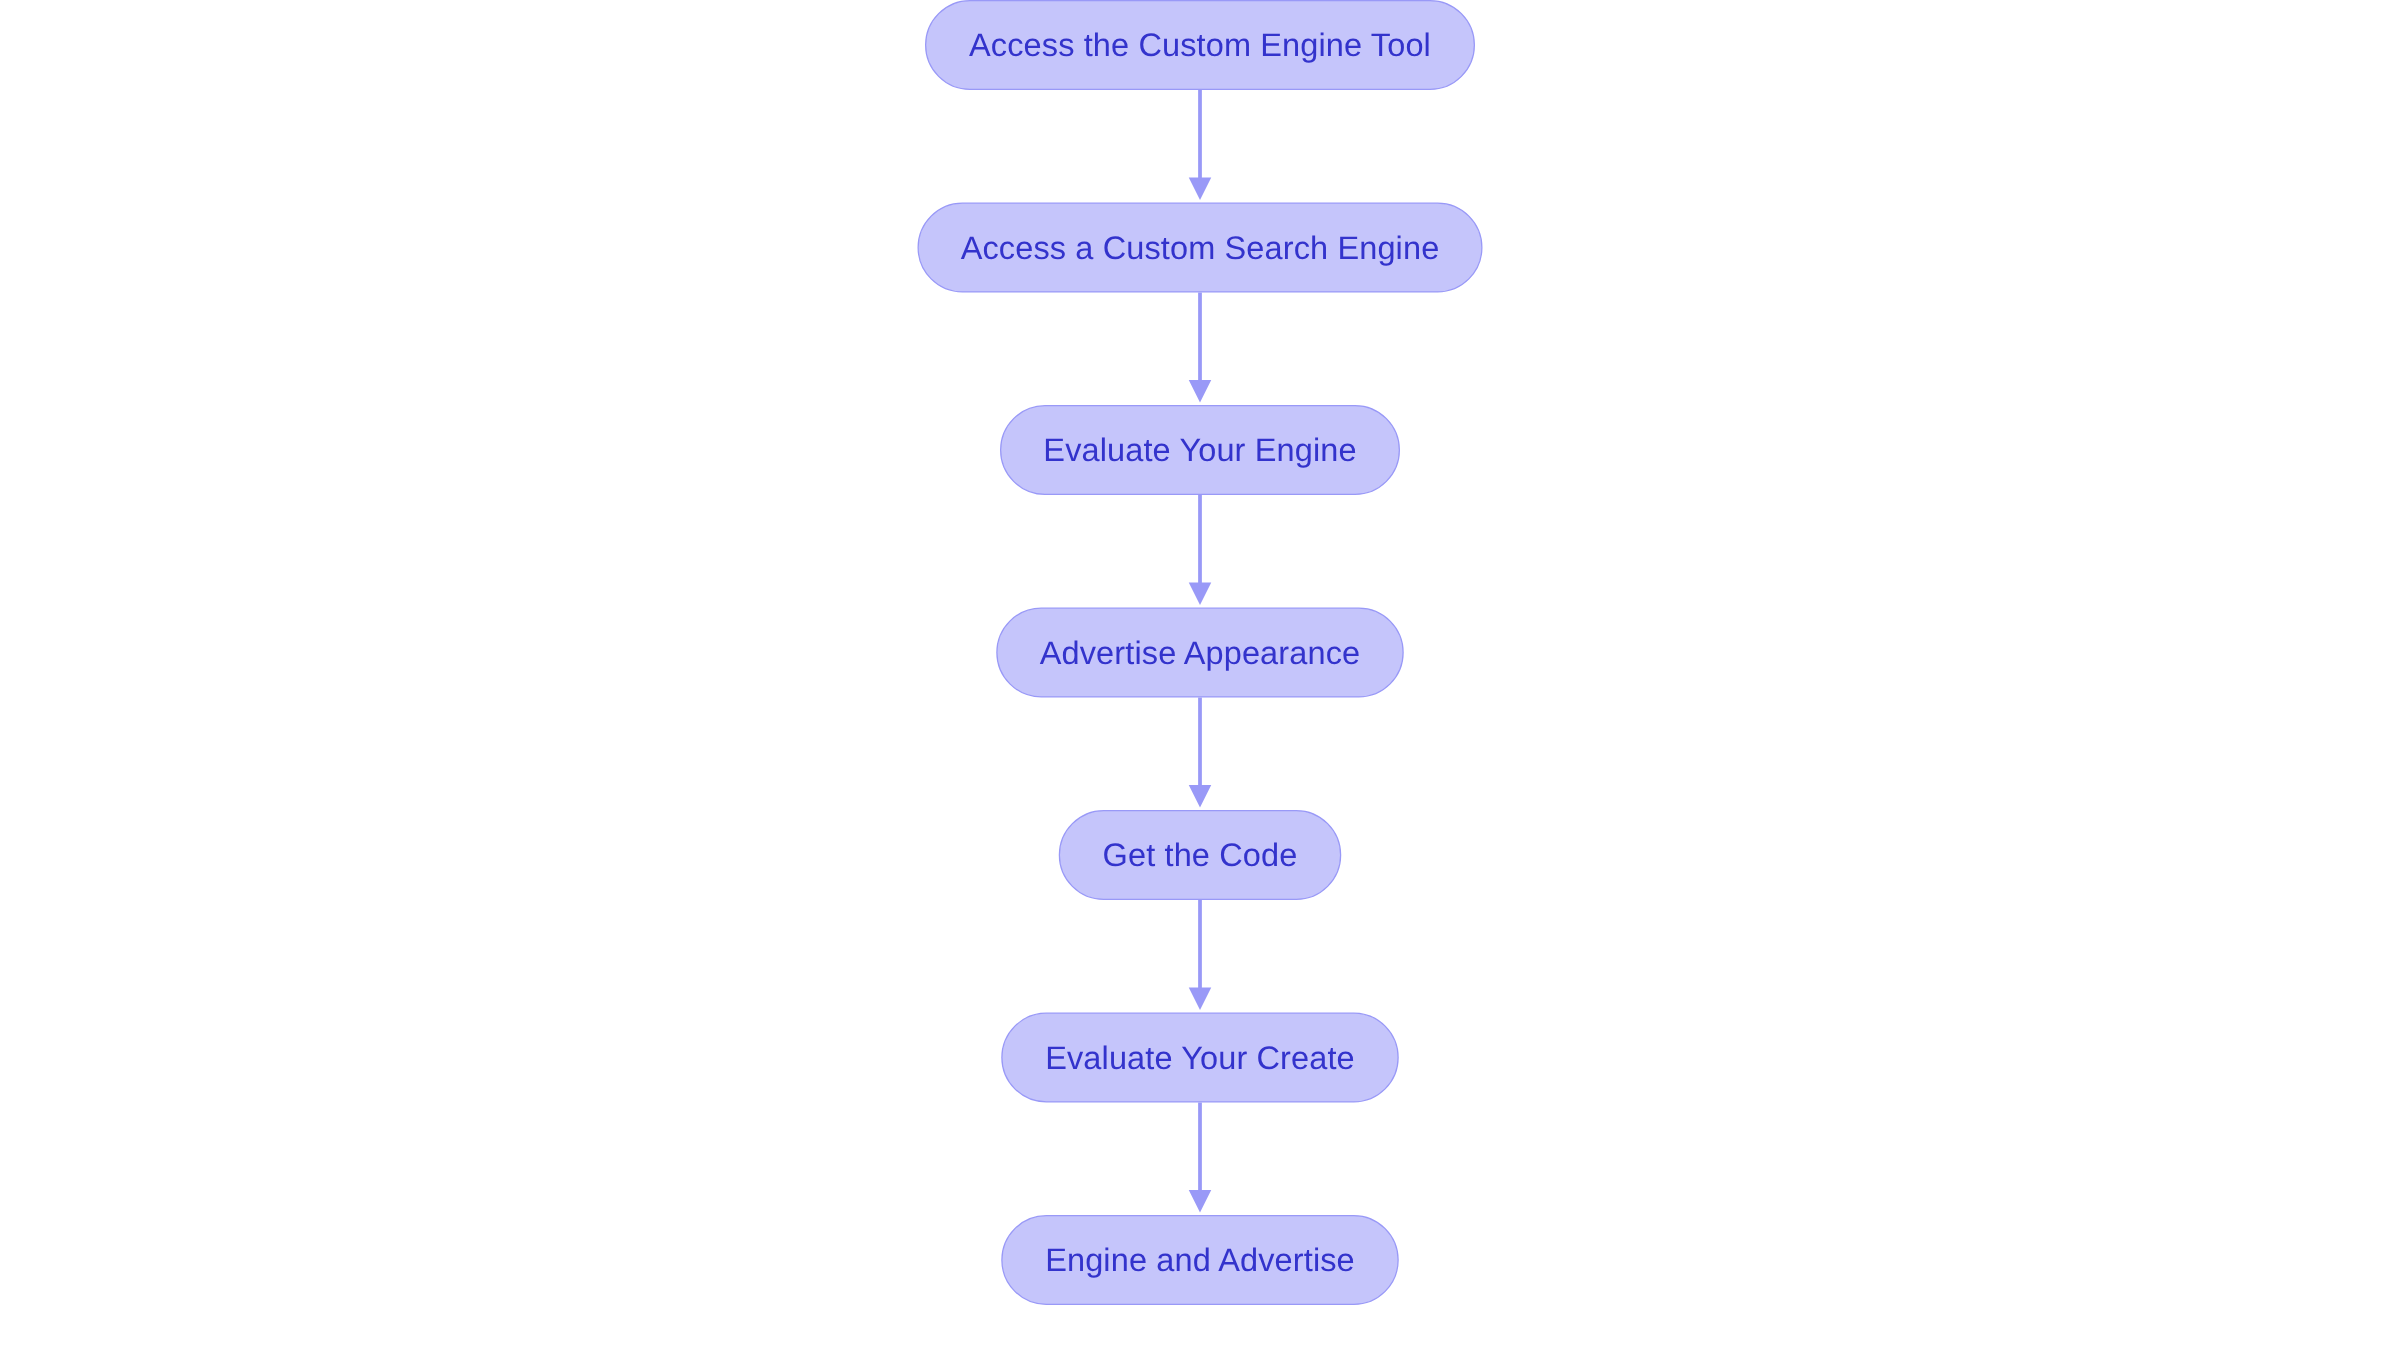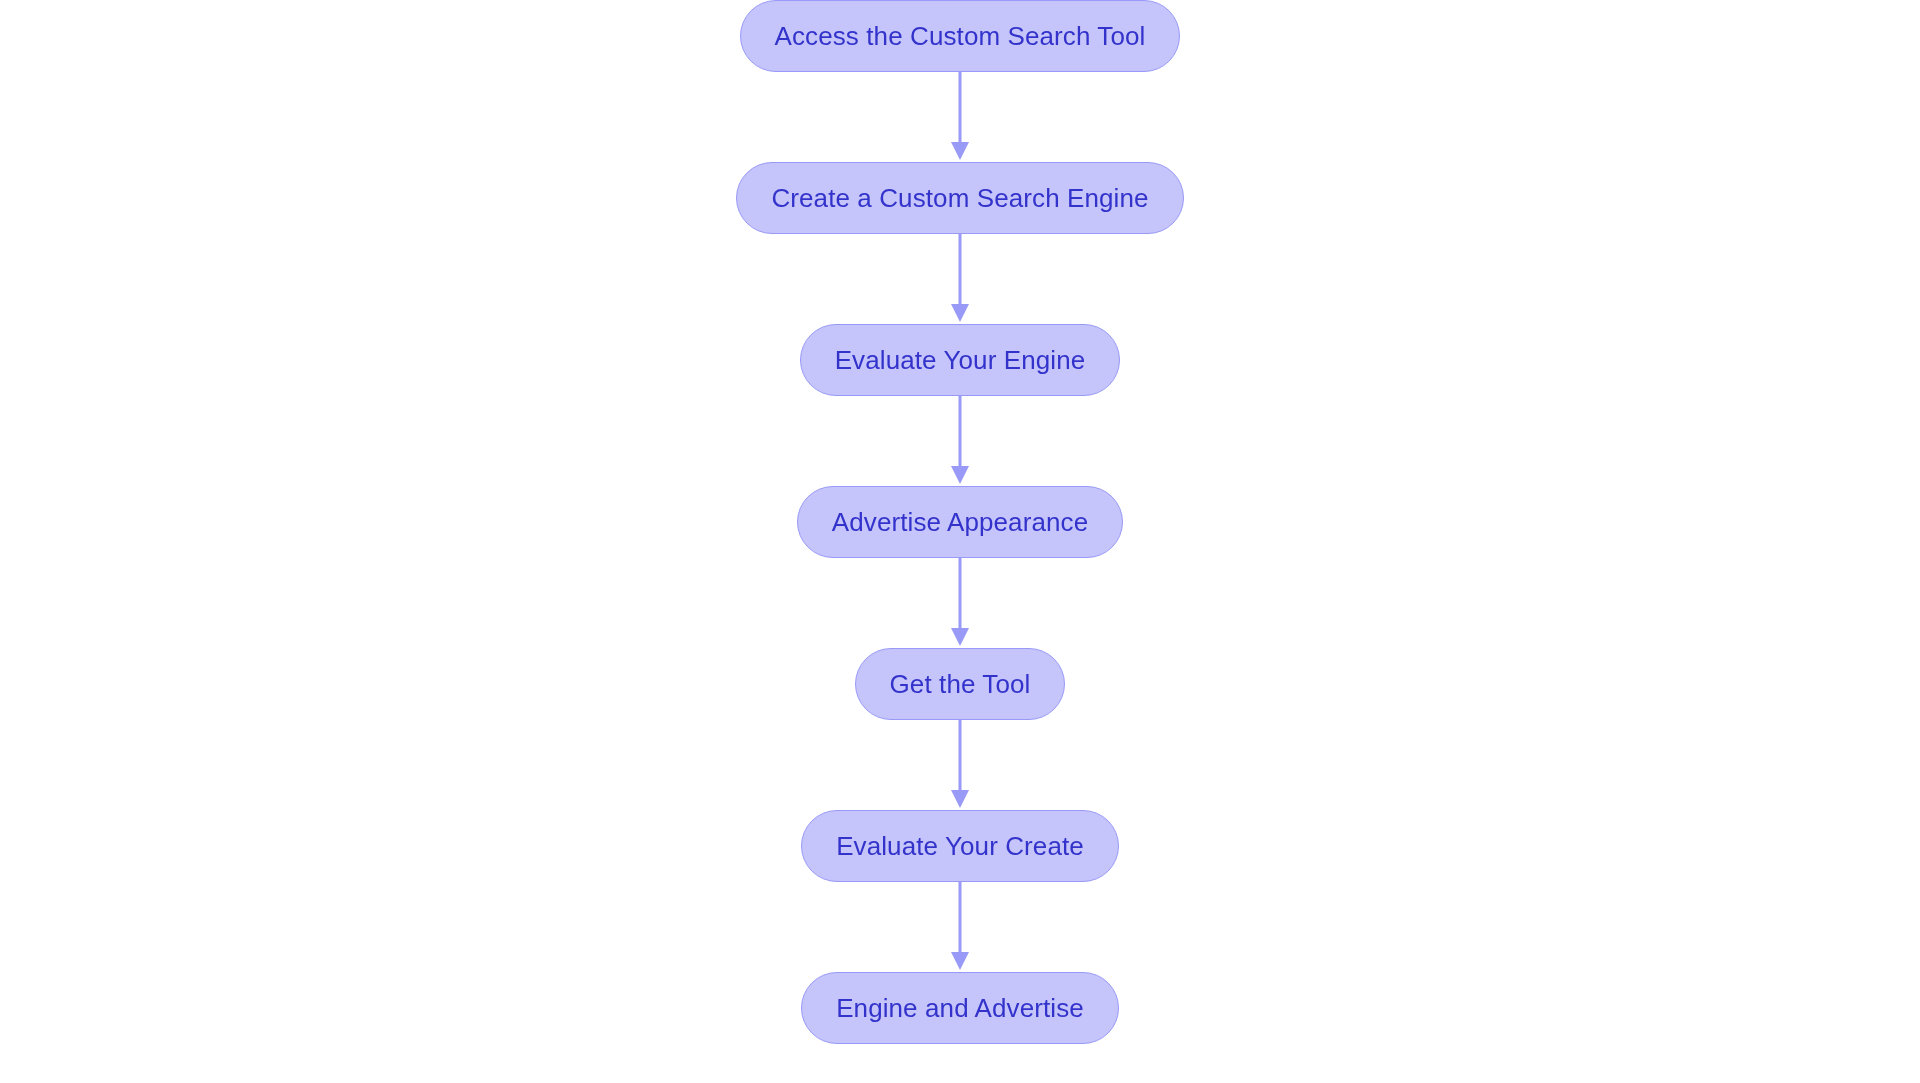--- a/index.html
+++ b/index.html
@@ -83,30 +83,30 @@
     border-top: 18px solid #9999f7;
   }
 </style>
 </head>
 <body>
 
 <div id="flowchart">
   <div class="flow-column">
 
     <div class="node">
-      <span class="node-label">Access the Custom Search Tool</span>
+      <span class="node-label">Access the Custom Engine Tool</span>
     </div>
 
     <div class="connector">
       <div class="shaft"></div>
       <div class="head"></div>
     </div>
 
     <div class="node">
-      <span class="node-label">Create a Custom Search Engine</span>
+      <span class="node-label">Access a Custom Search Engine</span>
     </div>
 
     <div class="connector">
       <div class="shaft"></div>
       <div class="head"></div>
     </div>
 
     <div class="node">
       <span class="node-label">Evaluate Your Engine</span>
     </div>
@@ -119,21 +119,21 @@
     <div class="node">
       <span class="node-label">Advertise Appearance</span>
     </div>
 
     <div class="connector">
       <div class="shaft"></div>
       <div class="head"></div>
     </div>
 
     <div class="node">
-      <span class="node-label">Get the Tool</span>
+      <span class="node-label">Get the Code</span>
     </div>
 
     <div class="connector">
       <div class="shaft"></div>
       <div class="head"></div>
     </div>
 
     <div class="node">
       <span class="node-label">Evaluate Your Create</span>
     </div>

